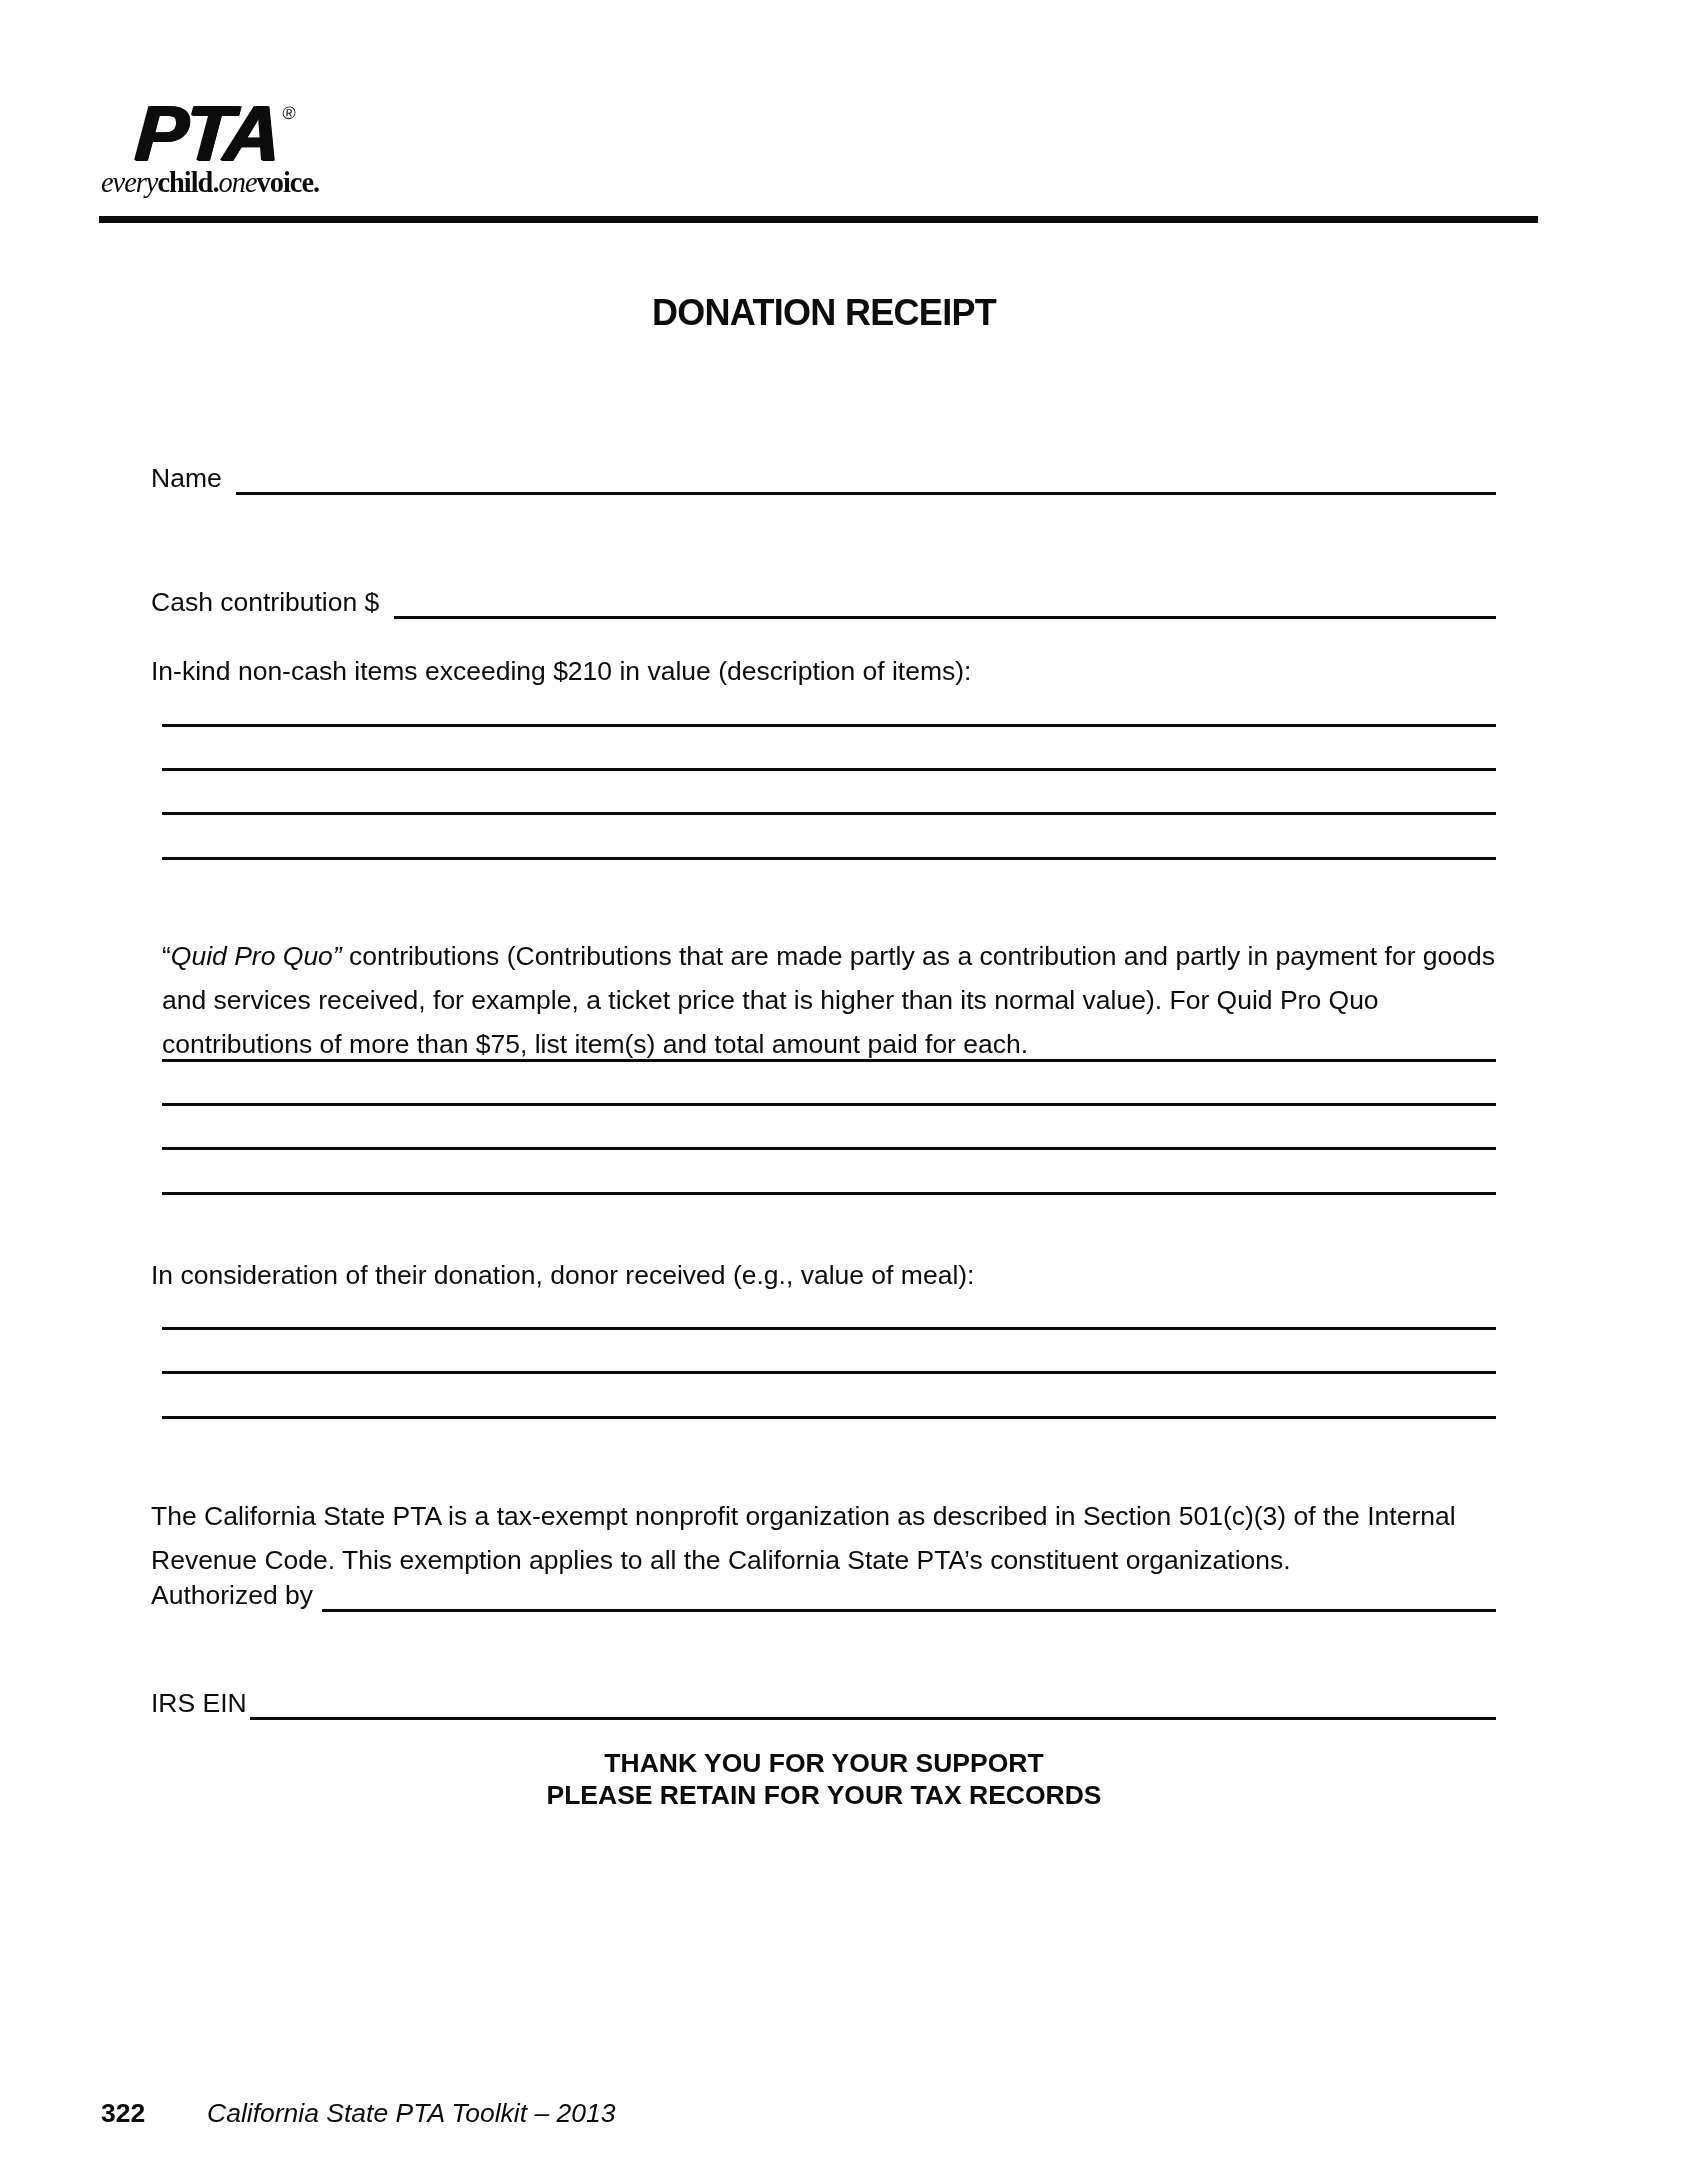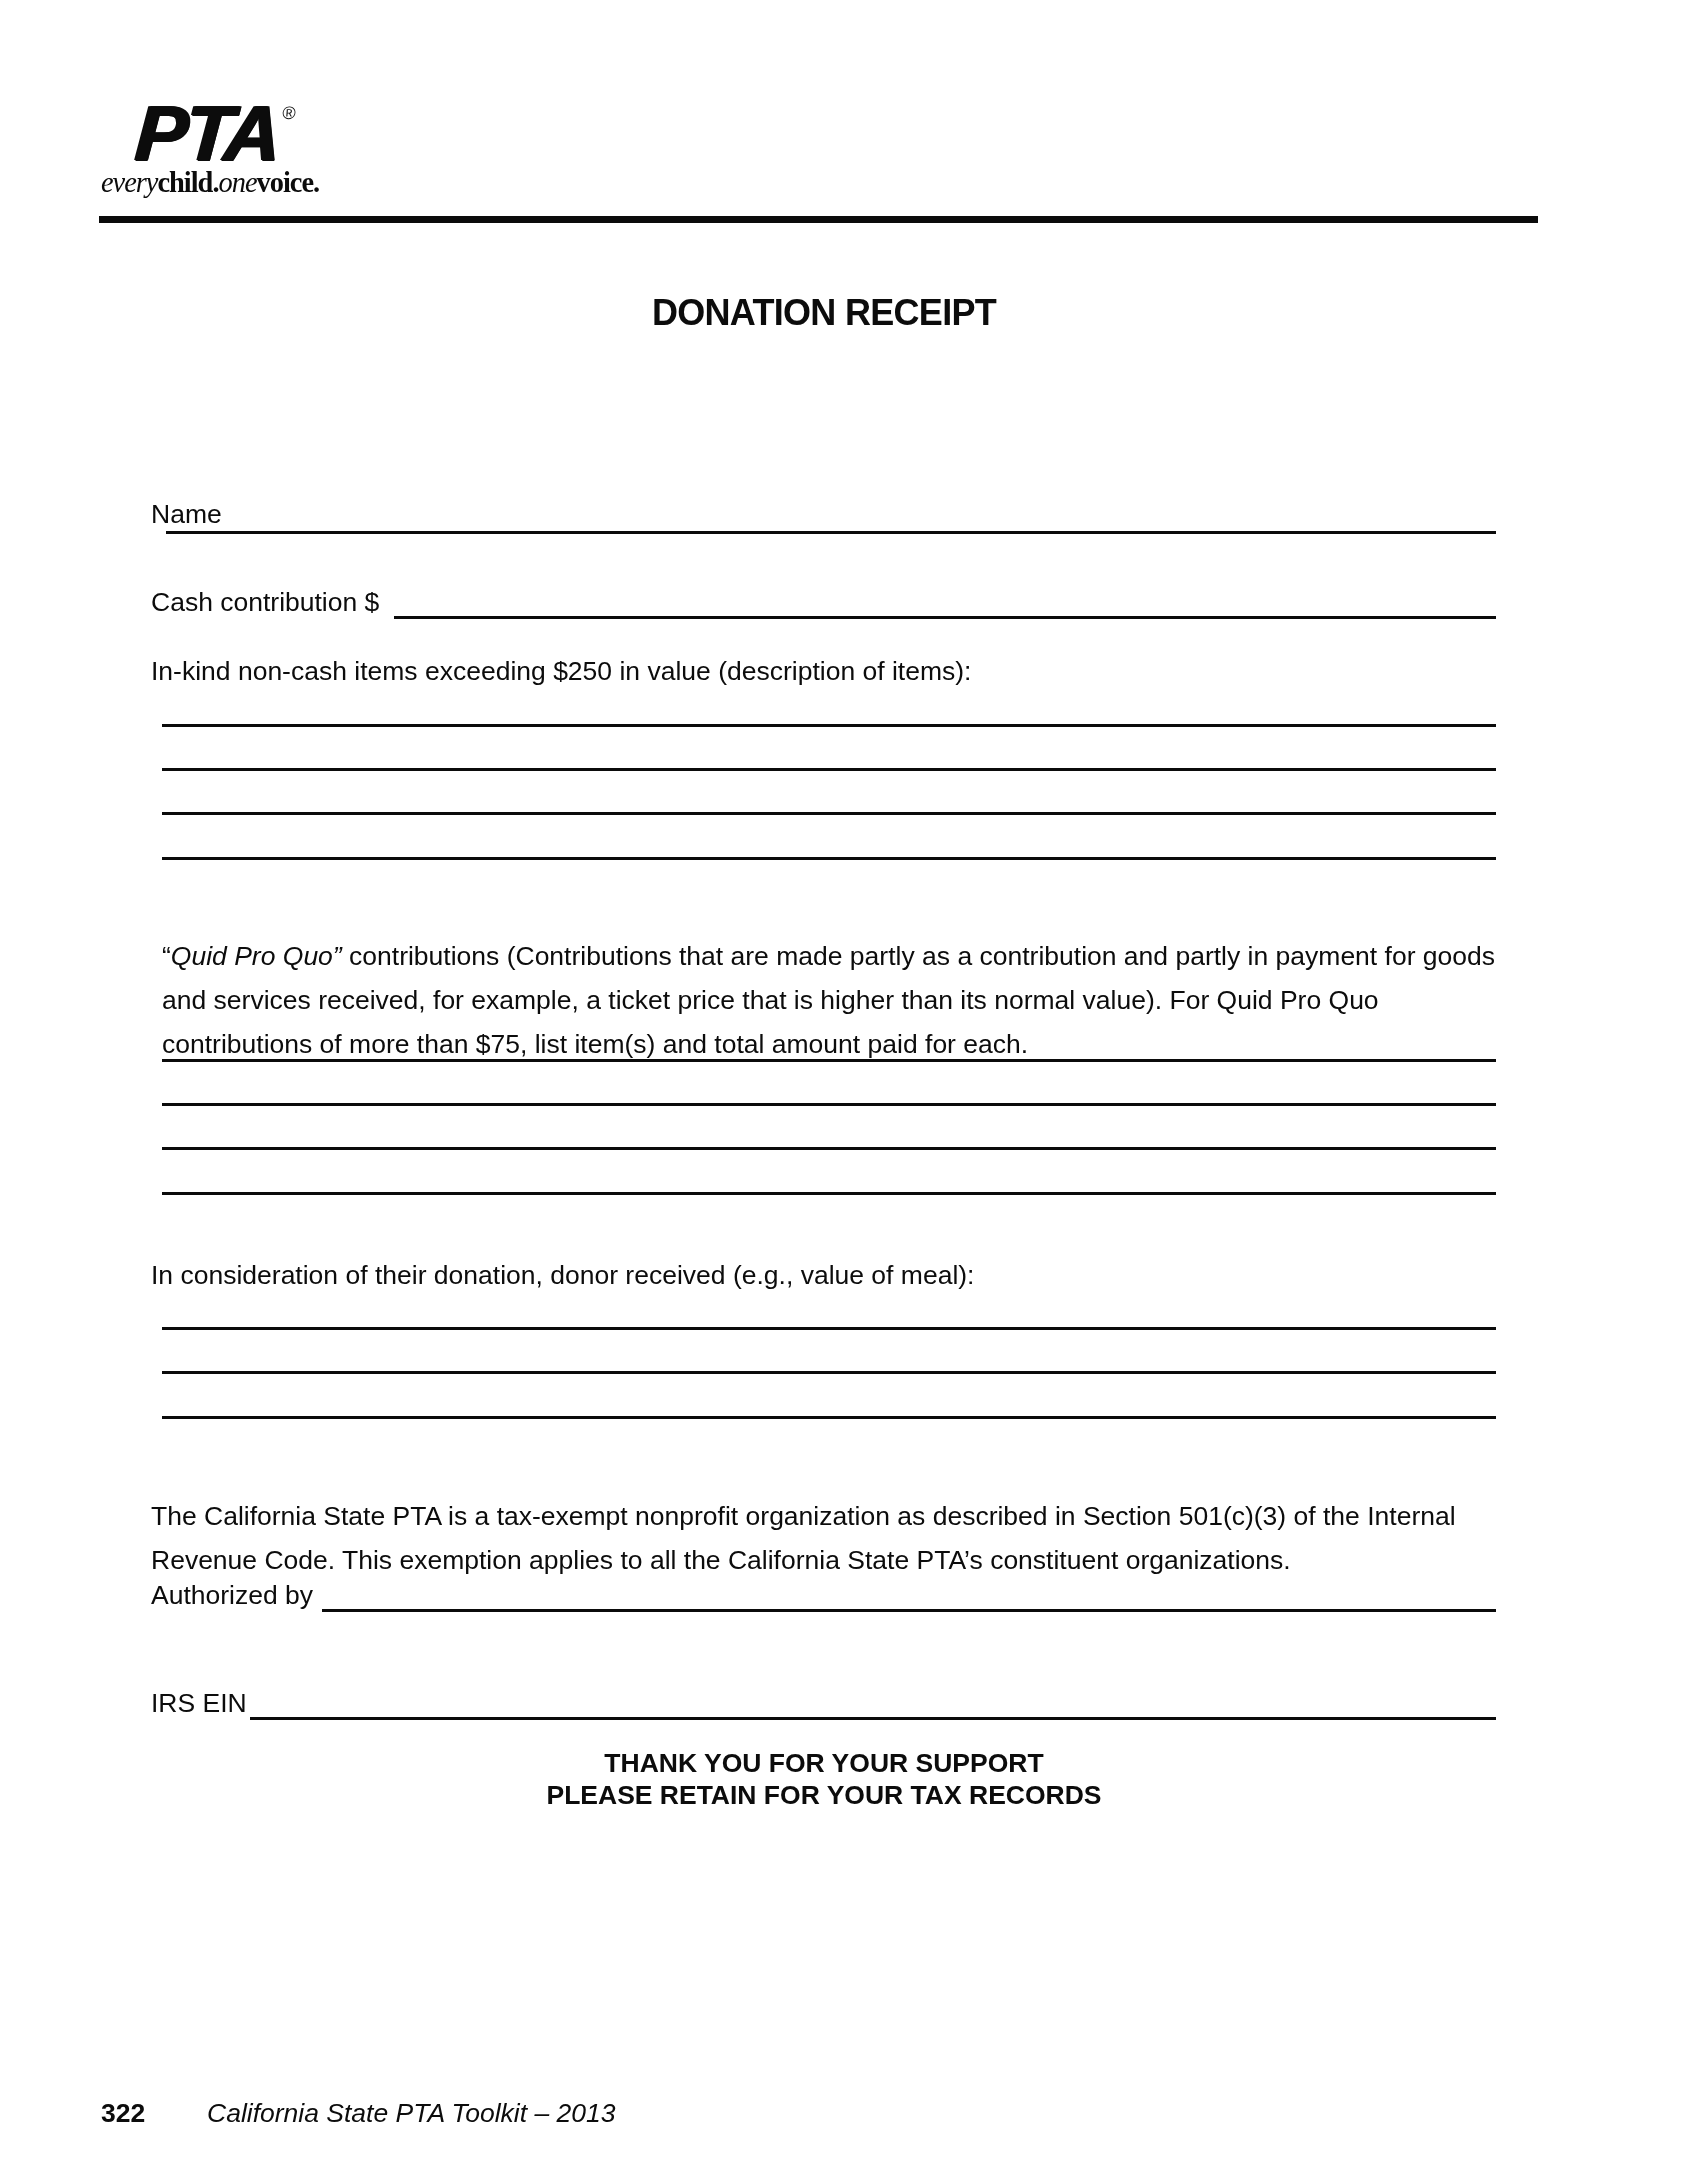--- a/index.html
+++ b/index.html
@@ -87,21 +87,21 @@
     font-size: 26.5px;
     line-height: 33px;
     white-space: nowrap;
   }
   .field-row .line {
     flex: 1;
     align-self: stretch;
     border-bottom: 3.3px solid #0b0b0b;
   }
   .row-date       { top: 423px; }
-  .row-name       { top: 498px; flex-direction: column; }
+  .row-name       { top: 462px; }
   .row-cash       { top: 586px; }
   .row-authorized { top: 1579px; }
   .row-irs        { top: 1645px; margin-top: 42px; }
   .row-date .line       { margin-left: 17px; }
   .row-name .line       { margin-left: 14.6px; }
   .row-cash .line       { margin-left: 14.6px; }
   .row-authorized .line { margin-left: 9.3px; }
   .row-irs .line        { margin-left: 3.3px;  }
 
   
@@ -182,21 +182,21 @@
   <div class="field-row row-name">
     <span class="label">Name</span>
     <span class="line"></span>
   </div>
 
   <div class="field-row row-cash">
     <span class="label">Cash contribution $</span>
     <span class="line"></span>
   </div>
 
-  <div class="plain-label label-inkind">In-kind non-cash items exceeding $250 in value (description of items):</div>
+  <div class="plain-label label-inkind">In-kind non-cash items exceeding $210 in value (description of items):</div>
   <div class="wline" style="top:724px"></div>
   <div class="wline" style="top:768px"></div>
   <div class="wline" style="top:812px"></div>
   <div class="wline" style="top:857px"></div>
 
   <p class="paragraph para-quid"><span>“</span><span class="italic">Quid Pro Quo”</span><span> contributions (Contributions that are made partly as a contribution and partly in payment for goods and services received, for example, a ticket price that is higher than its normal value). For Quid Pro Quo contributions of more than $75, list item(s) and total amount paid for each.</span></p>
   <div class="wline" style="top:1059px"></div>
   <div class="wline" style="top:1103px"></div>
   <div class="wline" style="top:1147px"></div>
   <div class="wline" style="top:1192px"></div>

